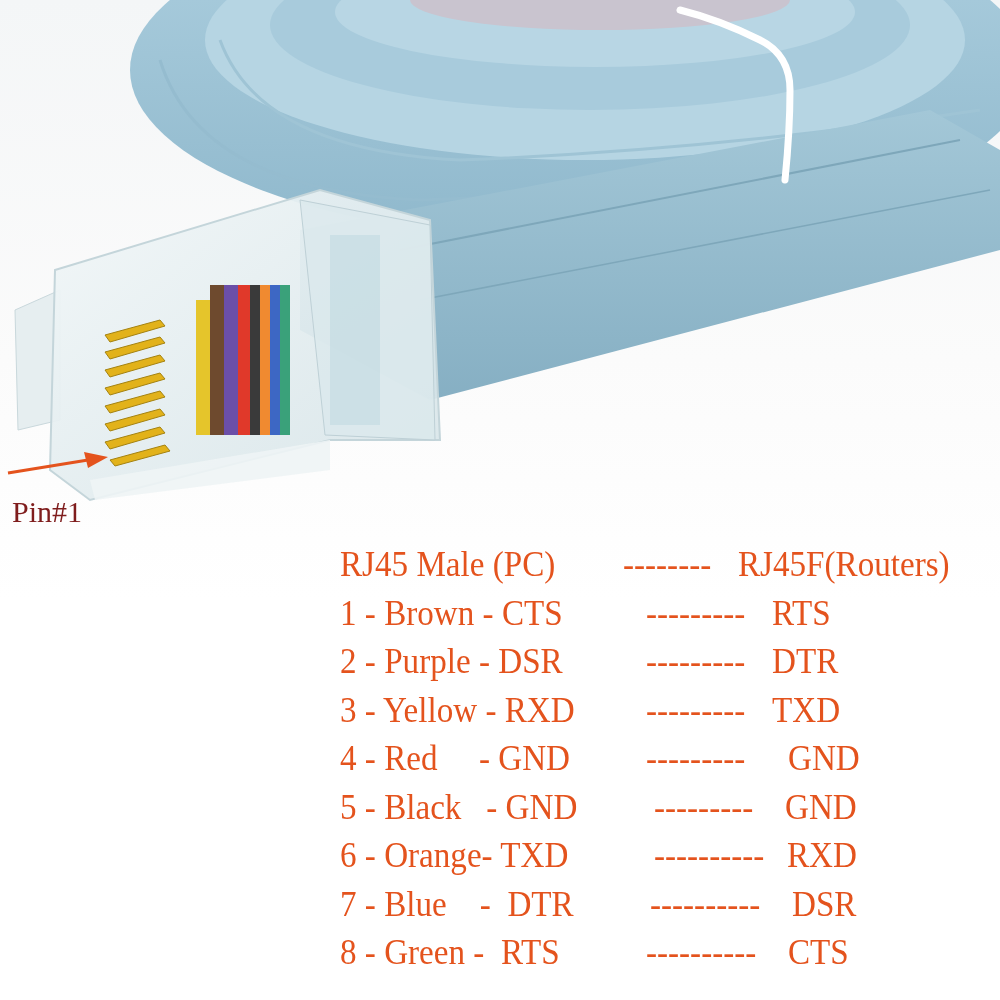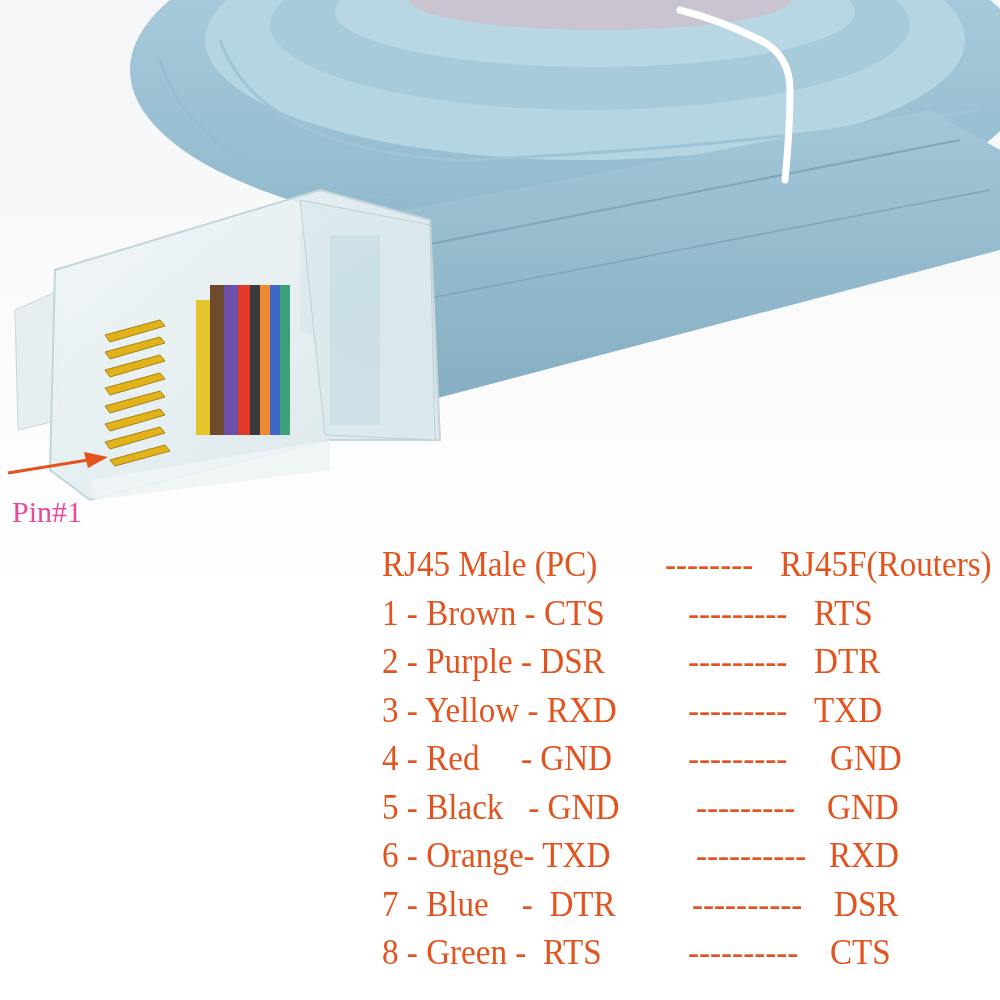--- a/index.html
+++ b/index.html
@@ -1,21 +1,21 @@
 <!DOCTYPE html>
 <html><head>
 <meta charset="utf-8">
 <style>
   html,body{margin:0;padding:0;}
   body{width:1000px;height:1000px;position:relative;overflow:hidden;background:#ffffff;font-family:"Liberation Serif","DejaVu Serif",serif;}
   .photo{position:absolute;left:0;top:0;width:1000px;height:560px;}
   .bg-shade{position:absolute;left:0;top:0;width:1000px;height:600px;background:linear-gradient(180deg,#f4f6f7 0%,#fbfbfb 60%,#ffffff 100%);}
-  .pin-label{position:absolute;left:12px;top:494px;color:#ec4899;font-size:30px;line-height:36px;}
+  .pin-label{position:absolute;left:12px;top:494px;color:#7f1d1d;font-size:30px;line-height:36px;}
   .table{position:absolute;left:340px;top:540px;width:660px;}
-  .row{position:relative;height:48.5px;margin-left:42px;}
+  .row{position:relative;height:48.5px;}
   .row span{position:absolute;top:0;color:#e4531d;font-size:36px;line-height:48px;white-space:pre;transform:scaleX(0.92);transform-origin:left center;}
 </style>
 </head>
 <body>
 
 <div class="bg-shade"></div>
 
 <svg class="photo" viewBox="0 0 1000 560" width="1000" height="560">
   <defs>
     <linearGradient id="cableG" x1="0" y1="0" x2="0" y2="1">

